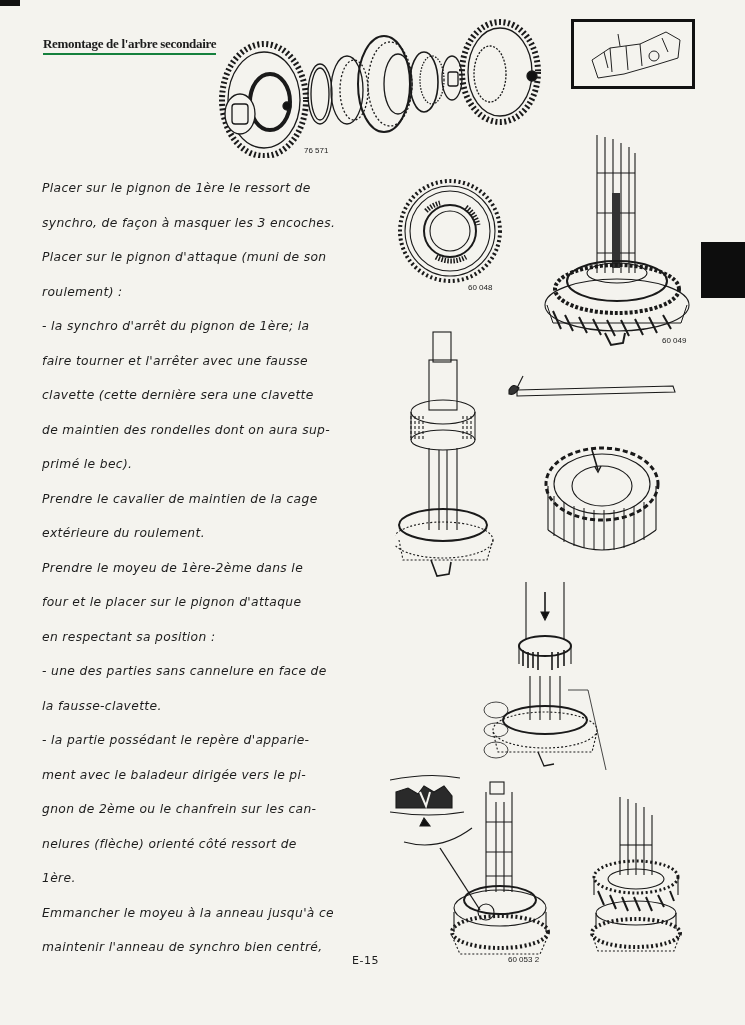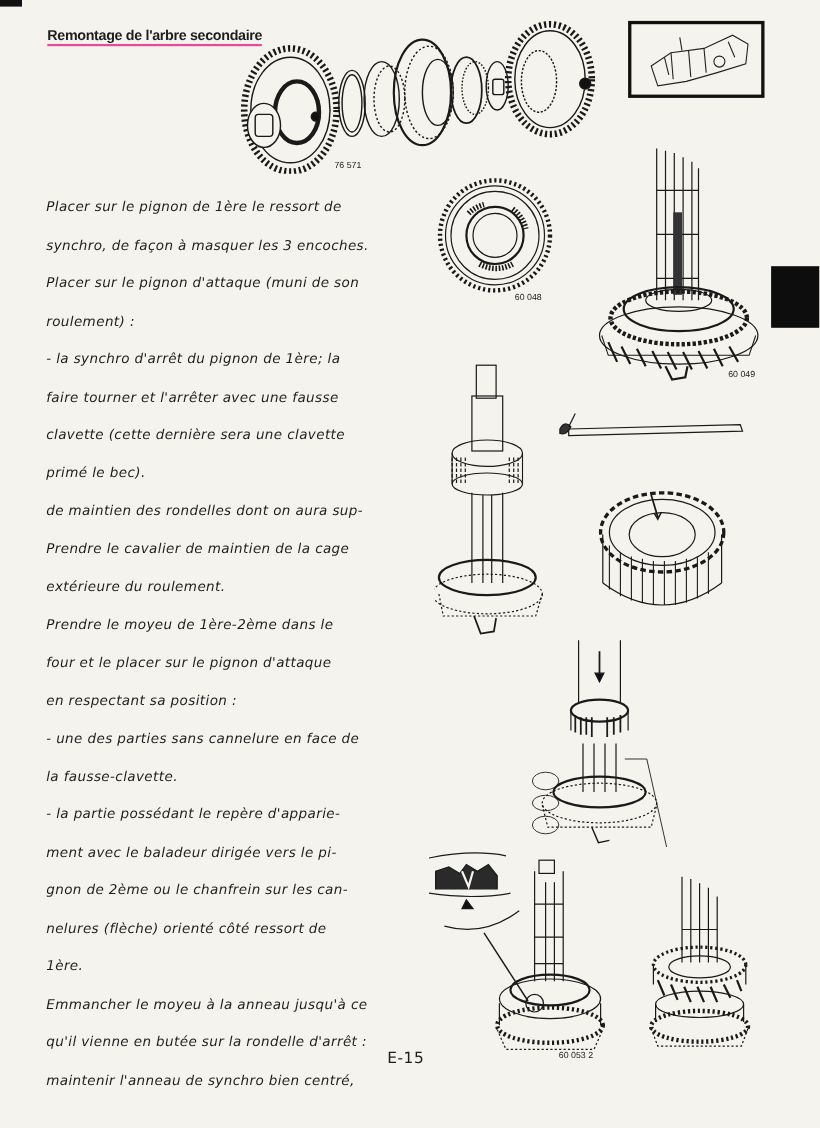--- a/index.html
+++ b/index.html
@@ -4,34 +4,34 @@
 <style>
   html, body { margin: 0; padding: 0; }
   body {
     width: 745px; height: 1025px; position: relative; overflow: hidden;
     background: #f4f3ee;
     font-family: "DejaVu Sans", sans-serif;
     color: #1d1d1d;
   }
   .corner-mark { position: absolute; left: 0; top: 0; width: 20px; height: 6px; background: #111; }
   .title {
-    position: absolute; left: 43px; top: 24px;
-    font-family: Liberation Sans, sans-serif; font-weight: bold; font-size: 13px;
+    position: absolute; left: 43px; top: 36px;
+    font-family: Liberation Serif, serif; font-weight: bold; font-size: 13px;
     letter-spacing: -0.3px;
-    border-bottom: 2px solid #ec4899; padding-bottom: 1px;
+    border-bottom: 2px solid #15803d; padding-bottom: 1px;
   }
   .body-text {
     position: absolute; left: 42px; top: 163px; width: 330px;
     font-size: 12.3px; line-height: 17.25px; letter-spacing: 0.35px;
     white-space: pre-line;
   }
   .body-text p { margin: 0; font-style: italic; }
   .page-number {
     position: absolute; left: 352px; top: 954px;
-    font-size: 14px; letter-spacing: 0.5px;
+    font-size: 11px; letter-spacing: 0.5px;
   }
   .thumb-box {
     position: absolute; left: 571px; top: 19px; width: 118px; height: 64px;
     border: 3px solid #111; background: #f4f3ee;
   }
   .tab-marker {
     position: absolute; left: 701px; top: 242px; width: 44px; height: 56px; background: #0d0d0d;
   }
   .fig { position: absolute; }
   .fig svg { display: block; }
@@ -85,21 +85,21 @@
     <g fill="none" stroke="#222" stroke-width="1">
       <path d="M18 38 L36 26 L66 22 L92 10 L106 18 L104 36 L78 44 L50 52 L24 56 Z"></path>
       <path d="M36 26 L38 50 M52 24 L54 48 M66 22 L68 44"></path>
       <circle cx="80" cy="34" r="5"></circle>
       <path d="M46 24 L44 12"></path>
       <path d="M30 30 L34 46 M88 16 L94 30"></path>
     </g>
   </svg>
 </div>
 
-<div class="fig" style="left:396px;top:160px;">
+<div class="fig" style="left:396px;top:177px;">
   <svg width="110" height="115" viewBox="0 0 110 115">
     <g fill="none" stroke="#1a1a1a" stroke-width="1.1">
       <circle cx="54" cy="54" r="50" stroke-width="4" stroke-dasharray="2 2.6"></circle>
       <circle cx="54" cy="54" r="45"></circle>
       <circle cx="54" cy="54" r="40"></circle>
       <circle cx="54" cy="54" r="26" stroke-width="2"></circle>
       <circle cx="54" cy="54" r="20"></circle>
       <path d="M30 34 A30 30 0 0 1 44 26" stroke-width="5" stroke-dasharray="1.5 1.5"></path>
       <path d="M70 30 A30 30 0 0 1 82 48" stroke-width="5" stroke-dasharray="1.5 1.5"></path>
       <path d="M40 80 A30 30 0 0 0 70 80" stroke-width="5" stroke-dasharray="1.5 1.5"></path>
@@ -238,36 +238,35 @@
 </div>
 
 <div class="body-text">
   <p>Placer sur le pignon de 1ère le ressort de</p>
   <p>synchro, de façon à masquer les 3 encoches.</p>
   <p>Placer sur le pignon d'attaque (muni de son</p>
   <p>roulement) :</p>
   <p>- la synchro d'arrêt du pignon de 1ère; la</p>
   <p>faire tourner et l'arrêter avec une fausse</p>
   <p>clavette (cette dernière sera une clavette</p>
+  <p>de maintien des rondelles dont on aura sup-</p>
   <p>primé le bec).</p>
-  <p>de maintien des rondelles dont on aura sup-</p>
   <p>Prendre le cavalier de maintien de la cage</p>
   <p>extérieure du roulement.</p>
   <p>Prendre le moyeu de 1ère-2ème dans le</p>
   <p>four et le placer sur le pignon d'attaque</p>
   <p>en respectant sa position :</p>
   <p>- une des parties sans cannelure en face de</p>
   <p>la fausse-clavette.</p>
   <p>- la partie possédant le repère d'apparie-</p>
   <p>ment avec le baladeur dirigée vers le pi-</p>
   <p>gnon de 2ème ou le chanfrein sur les can-</p>
   <p>nelures (flèche) orienté côté ressort de</p>
   <p>1ère.</p>
   <p>Emmancher le moyeu à la anneau jusqu'à ce</p>
-  <p>qu'il vienne en butée sur la rondelle d'arrêt :</p>
   <p>maintenir l'anneau de synchro bien centré,</p>
   
   
   
   
   
   
   
   
   

